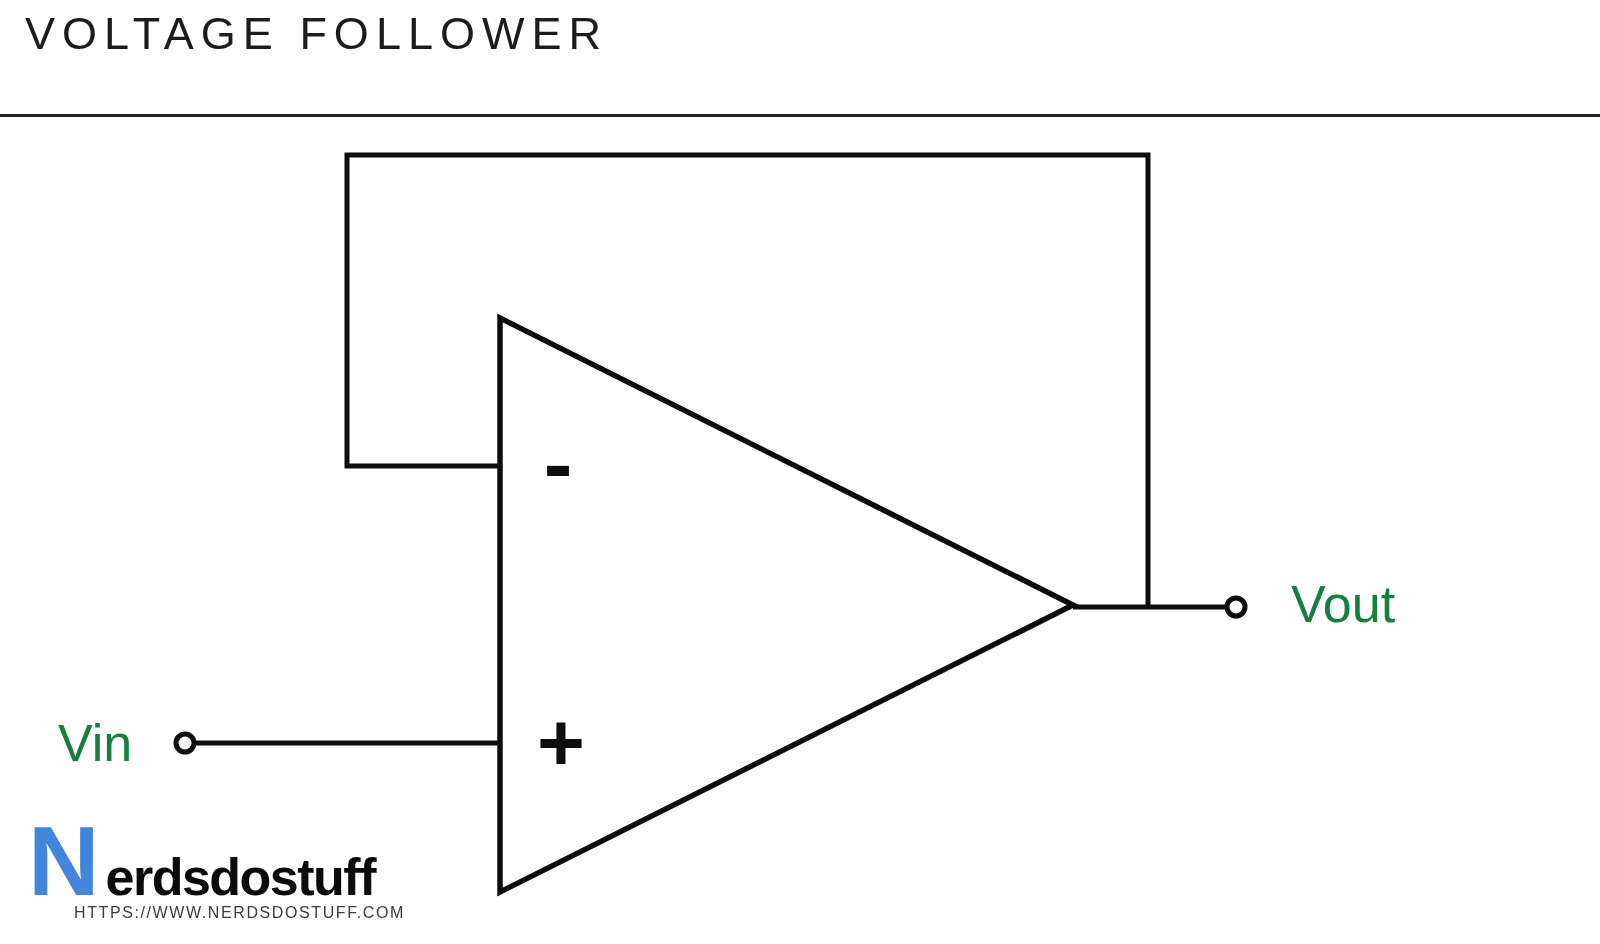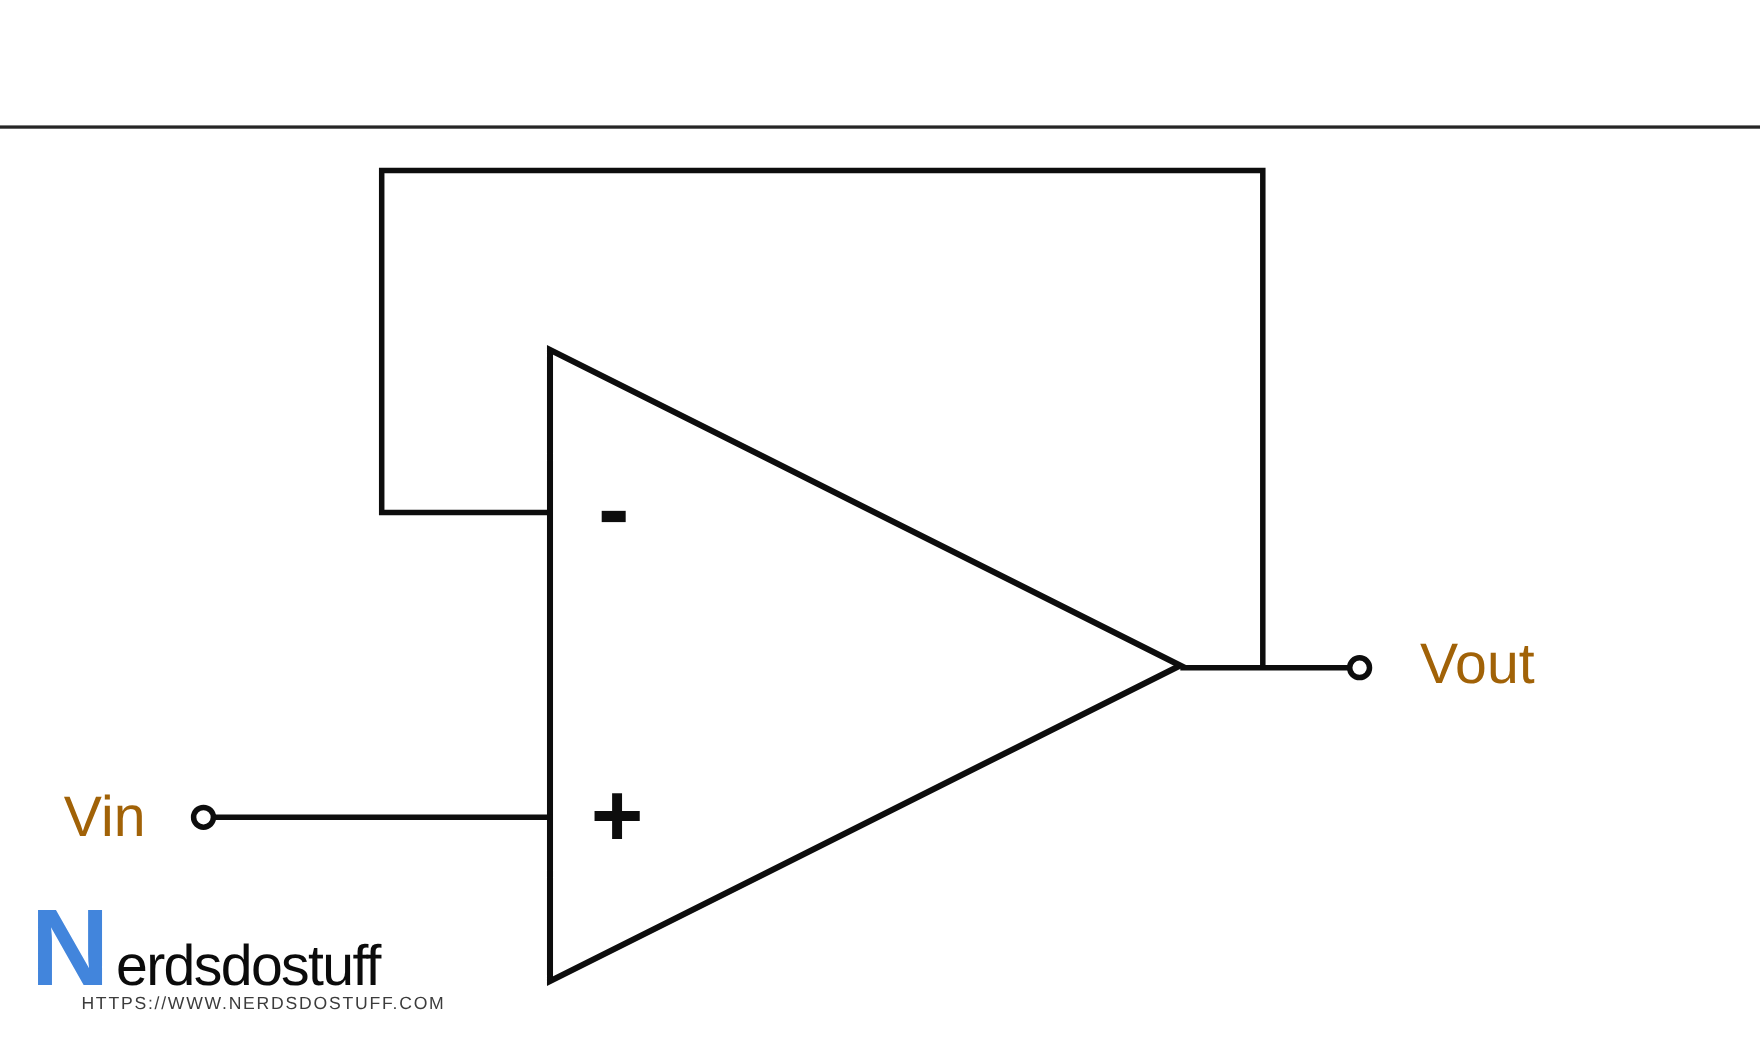--- a/index.html
+++ b/index.html
@@ -30,49 +30,50 @@
 
   .sym{
     position:absolute;line-height:1;color:var(--line);
     font-weight:700;transform:translate(-50%,-54%);
     font-family:"Liberation Sans",sans-serif;
   }
   .sym-minus{left:558px;top:466px;font-size:86px;}
   .sym-plus{left:561px;top:745px;font-size:82px;}
 
   .port-label{
-    position:absolute;font-size:52px;line-height:1;color:#a16207;
+    position:absolute;font-size:52px;line-height:1;color:#15803d;
     white-space:nowrap;
   }
   .label-vin{left:58px;top:717px;}
   .label-vout{left:1291px;top:578px;}
 
   .logo{
     position:absolute;left:28px;top:811px;
     display:flex;align-items:baseline;white-space:nowrap;
   }
   .logo-initial{
     font-size:99px;font-weight:800;line-height:1;
     color:var(--logo-blue);letter-spacing:0;
   }
   .logo-wordmark{
-    font-size:52px;font-weight:400;line-height:1;
+    font-size:52px;font-weight:700;line-height:1;
     color:#0b0b0b;margin-left:6px;letter-spacing:-1.5px;text-align:center;
   }
   .website-url{
     position:absolute;left:30px;top:904px;
     font-size:16px;font-weight:500;letter-spacing:1.6px;
     color:var(--url-gray);white-space:nowrap;margin-left:44px;
   }
 </style>
 </head>
 <body>
 
 <div class="page">
 
+  <div class="page-title">VOLTAGE FOLLOWER</div>
   <div class="header-divider"></div>
 
   <svg class="circuit-svg" viewBox="0 0 1600 944" xmlns="http://www.w3.org/2000/svg">
 
     <polyline class="wire" points="502,466 347,466 347,155 1148,155 1148,607"></polyline>
 
     <polygon class="tri" points="500,318 500,892 1073,605"></polygon>
 
     <line class="wire" x1="194" y1="743" x2="502" y2="743"></line>
 

